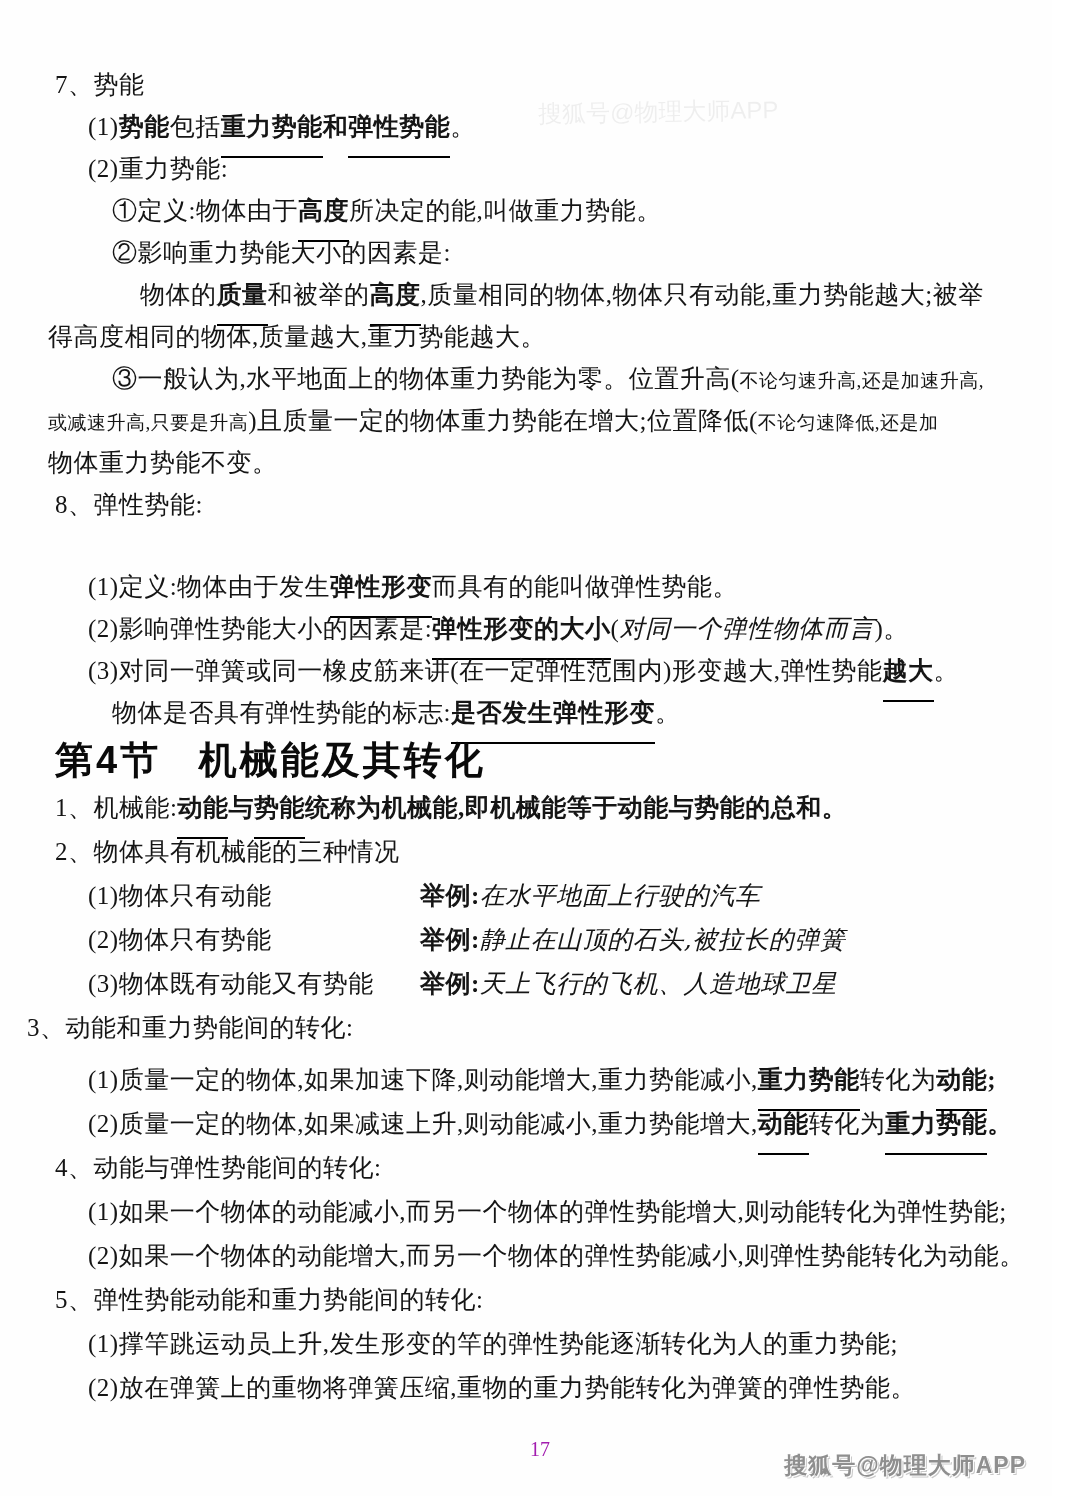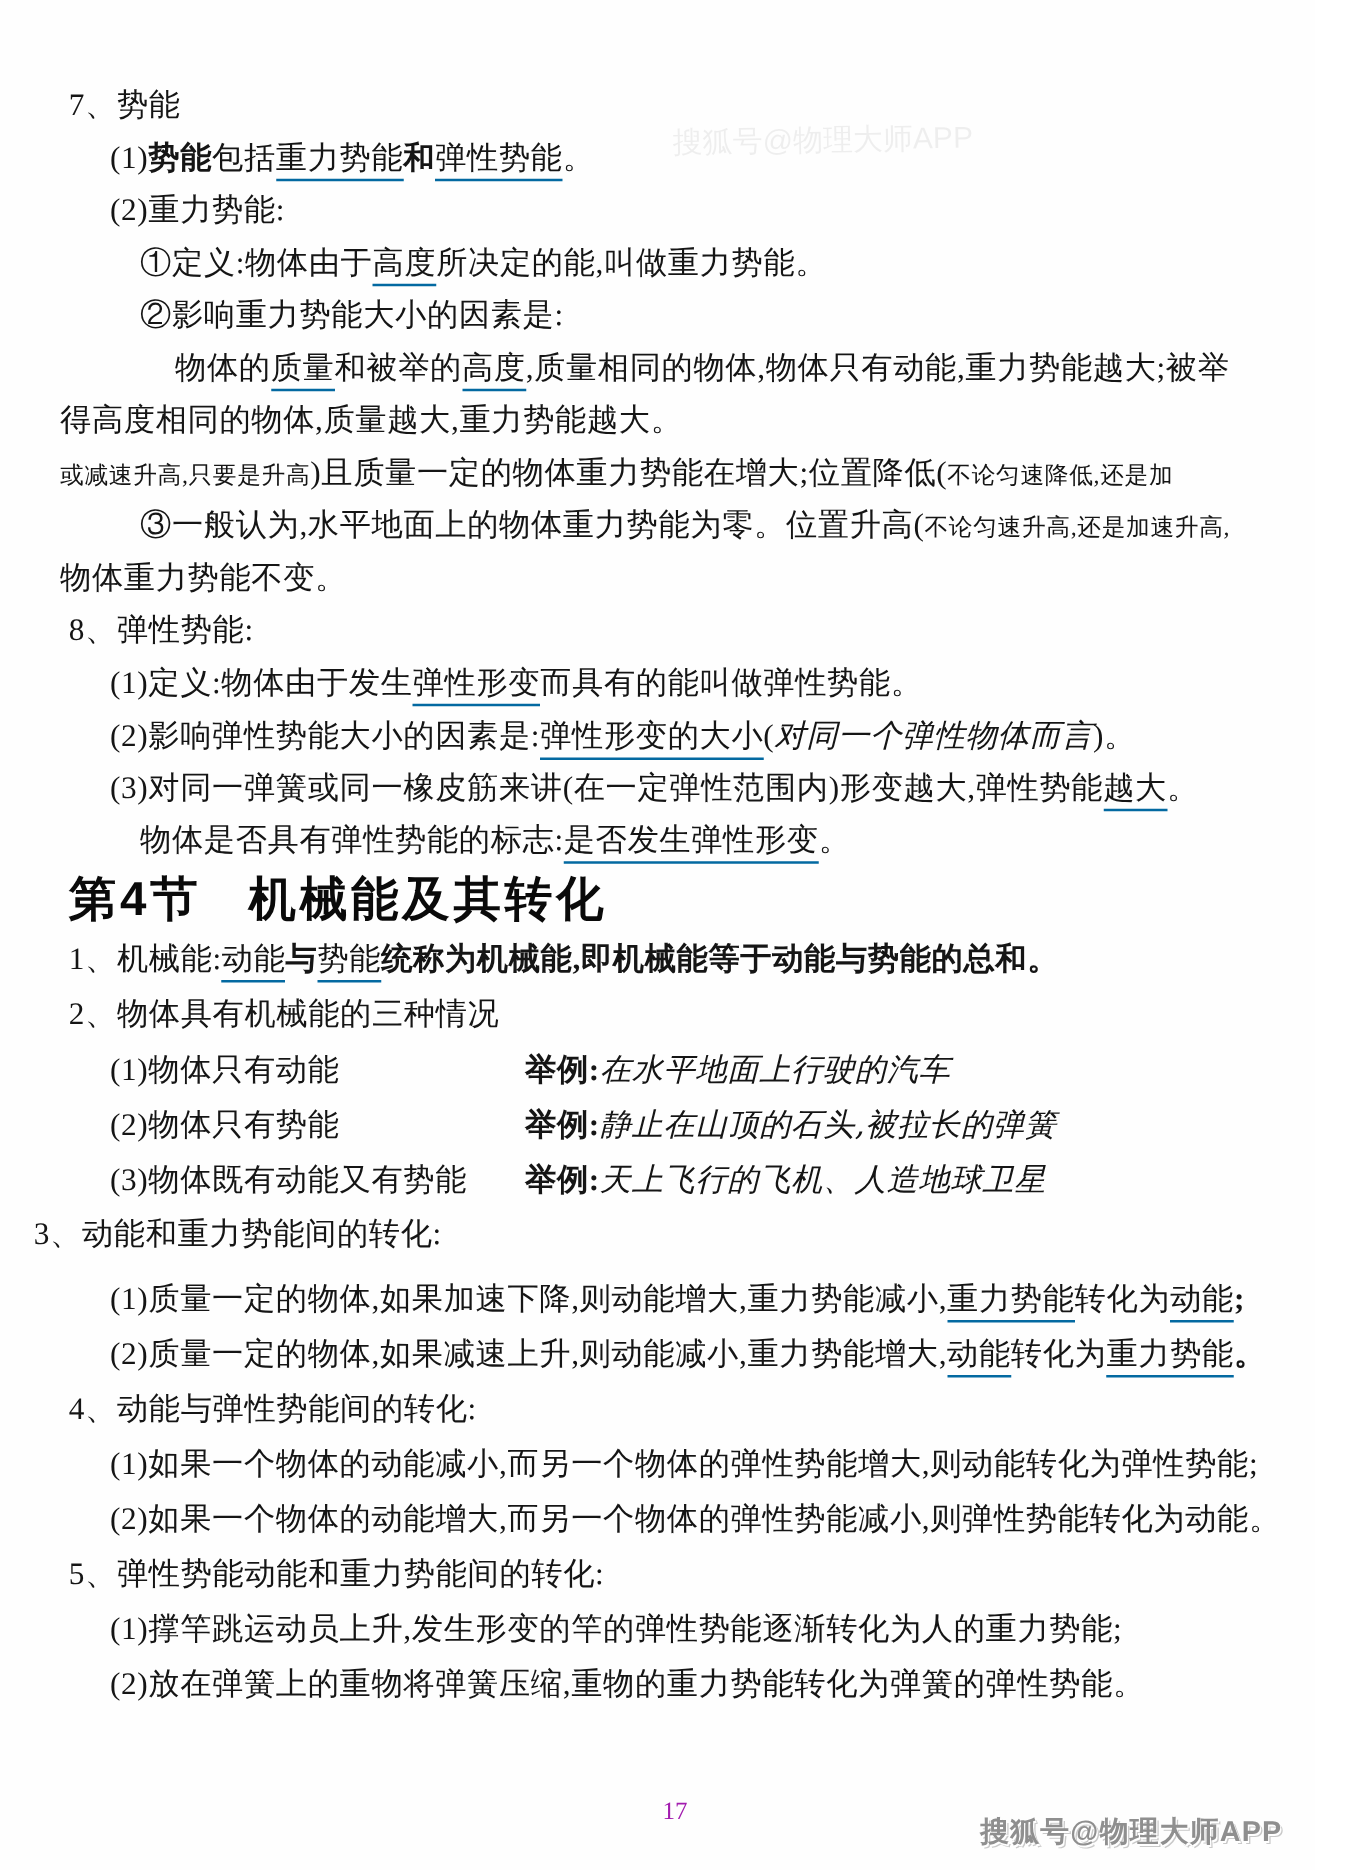--- a/index.html
+++ b/index.html
@@ -13,21 +13,21 @@
   }
   .doc{position:absolute;top:64px;left:0;right:0;}
   .line{
     font-size:25px;
     line-height:42px;height:42px;
     white-space:nowrap;
     letter-spacing:0.5px;
   }
   .part2 .line{line-height:44px;height:44px;}
   .b{font-weight:bold;}
-  .bu{font-weight:normal;border-bottom:2px solid #0369a1;padding-bottom:3px;}
+  .bu{font-weight:bold;border-bottom:2px solid #000000;padding-bottom:16px;}
   .sm{font-size:19px;}
   .scr{font-style:italic;font-family:"DejaVu Serif","Liberation Serif",serif;}
   .col{display:inline-block;width:332px;}
   .mt8{margin-top:8px;}
   .h{
     height:52px;line-height:52px;
     font-size:38px;font-weight:900;
     font-family:"Liberation Sans","DejaVu Sans",sans-serif;
     letter-spacing:3px;color:#0a0a0a;
     padding-left:55px;
@@ -63,25 +63,25 @@
   <div class="doc">
 
     <div class="part1">
         <div class="line" style="padding-left: 55px;"><span>7、势能</span></div>
         <div class="line" style="padding-left: 88px;"><span>(1)</span><span class="b">势能</span><span>包括</span><span class="bu">重力势能</span><span class="b">和</span><span class="bu">弹性势能</span><span>。</span></div>
         <div class="line" style="padding-left: 88px;"><span>(2)重力势能:</span></div>
         <div class="line" style="padding-left: 112px;"><span>①定义:物体由于</span><span class="bu">高度</span><span>所决定的能,叫做重力势能。</span></div>
         <div class="line" style="padding-left: 112px;"><span>②影响重力势能大小的因素是:</span></div>
         <div class="line" style="padding-left: 140px;"><span>物体的</span><span class="bu">质量</span><span>和被举的</span><span class="bu">高度</span><span>,质量相同的物体,物体只有动能,重力势能越大;被举</span></div>
         <div class="line" style="padding-left: 48px;"><span>得高度相同的物体,质量越大,重力势能越大。</span></div>
+        <div class="line" style="padding-left: 112px;"><span>③一般认为,水平地面上的物体重力势能为零。位置升高(</span><span class="sm">不论匀速升高,还是加速升高,</span></div>
         <div class="line" style="padding-left: 48px;"><span class="sm">或减速升高,只要是升高</span><span>)且质量一定的物体重力势能在增大;位置降低(</span><span class="sm">不论匀速降低,还是加</span></div>
-        <div class="line" style="padding-left: 112px;"><span>③一般认为,水平地面上的物体重力势能为零。位置升高(</span><span class="sm">不论匀速升高,还是加速升高,</span></div>
         <div class="line" style="padding-left: 48px;"><span>物体重力势能不变。</span></div>
         <div class="line" style="padding-left: 55px;"><span>8、弹性势能:</span></div>
-        <div class="line" style="padding-left: 88px;"><span>(1)定义:物体由于发生</span><span class="bu">弹性形变</span><span>而具有的能叫做弹性势能。</span></div>
+        <div class="line" style="padding-left: 88px; margin-top: 40px;"><span>(1)定义:物体由于发生</span><span class="bu">弹性形变</span><span>而具有的能叫做弹性势能。</span></div>
         <div class="line" style="padding-left: 88px;"><span>(2)影响弹性势能大小的因素是:</span><span class="bu">弹性形变的大小</span><span>(</span><span class="scr">对同一个弹性物体而言</span><span>)。</span></div>
         <div class="line" style="padding-left: 88px;"><span>(3)对同一弹簧或同一橡皮筋来讲(在一定弹性范围内)形变越大,弹性势能</span><span class="bu">越大</span><span>。</span></div>
         <div class="line" style="padding-left: 112px;"><span>物体是否具有弹性势能的标志:</span><span class="bu">是否发生弹性形变</span><span>。</span></div>
       </div>
 
     <div class="line h">
       <span class="hs">第4节</span>
       <span class="ht">机械能及其转化</span>
     </div>
 

